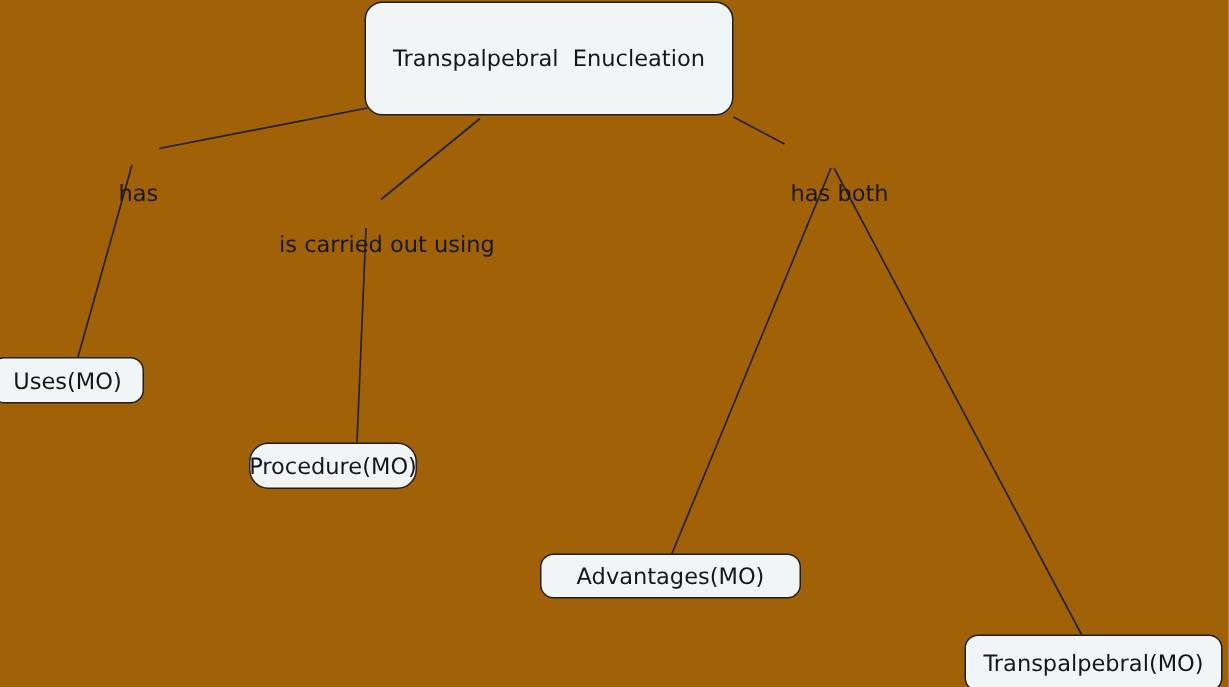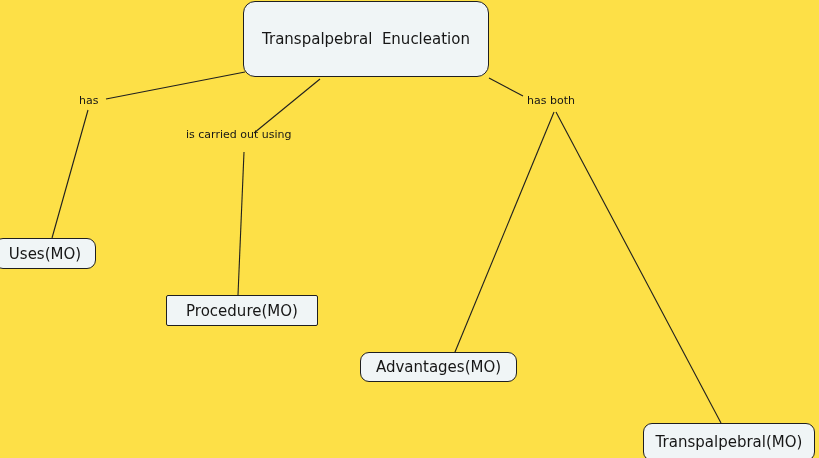--- a/index.html
+++ b/index.html
@@ -3,21 +3,21 @@
 <meta charset="utf-8">
 <style>
   * { margin: 0; padding: 0; box-sizing: border-box; }
   html, body { width: 819px; height: 458px; }
   body { font-family: "DejaVu Sans", "Liberation Sans", sans-serif; }
 
   .canvas {
     position: relative;
     width: 819px;
     height: 458px;
-    background: #fde047;
+    background: #a16207;
     overflow: hidden;
   }
 
   .edges {
     position: absolute;
     left: 0; top: 0;
     width: 819px; height: 458px;
     pointer-events: none;
   }
   .edges line {
@@ -44,41 +44,42 @@
     width: 246px; height: 76px;
     border-radius: 12px;
   }
   .node-uses {
     left: -6px; top: 238px;
     width: 102px; height: 31px;
     border-radius: 9px;
   }
   .node-procedure {
     left: 166px; top: 295px;
-    width: 152px; height: 31px;
-    border-radius: 2px;
+    width: 112px; height: 31px;
+    border-radius: 13px;
   }
   .node-advantages {
-    left: 360px; top: 352px;
-    width: 157px; height: 30px;
+    left: 360px; top: 369px;
+    width: 174px; height: 30px;
     border-radius: 9px;
   }
   .node-disadvantages {
     left: 643px; top: 423px;
     width: 172px; height: 38px;
     border-radius: 9px;
   }
 
   .edge-label {
     position: absolute;
-    font-size: 11px;
+    font-size: 15px;
     line-height: 14px;
     color: #161616;
     white-space: pre;
     cursor: default;
+    margin-top: 28px;
   }
   .label-has { left: 79px; top: 94px; }
   .label-carried { left: 186px; top: 128px; }
   .label-has-both { left: 527px; top: 94px; text-align: right; }
 </style>
 </head>
 <body>
 
 <div class="canvas">
 

